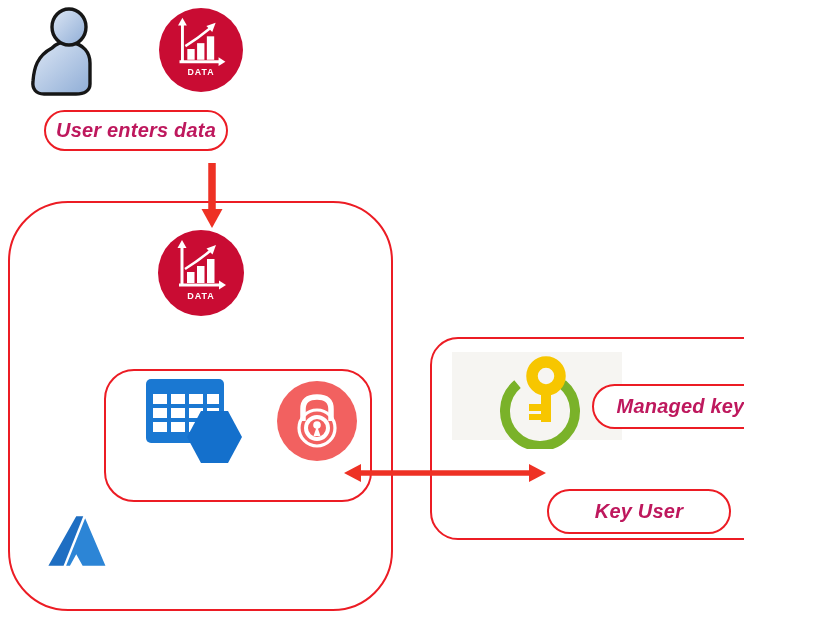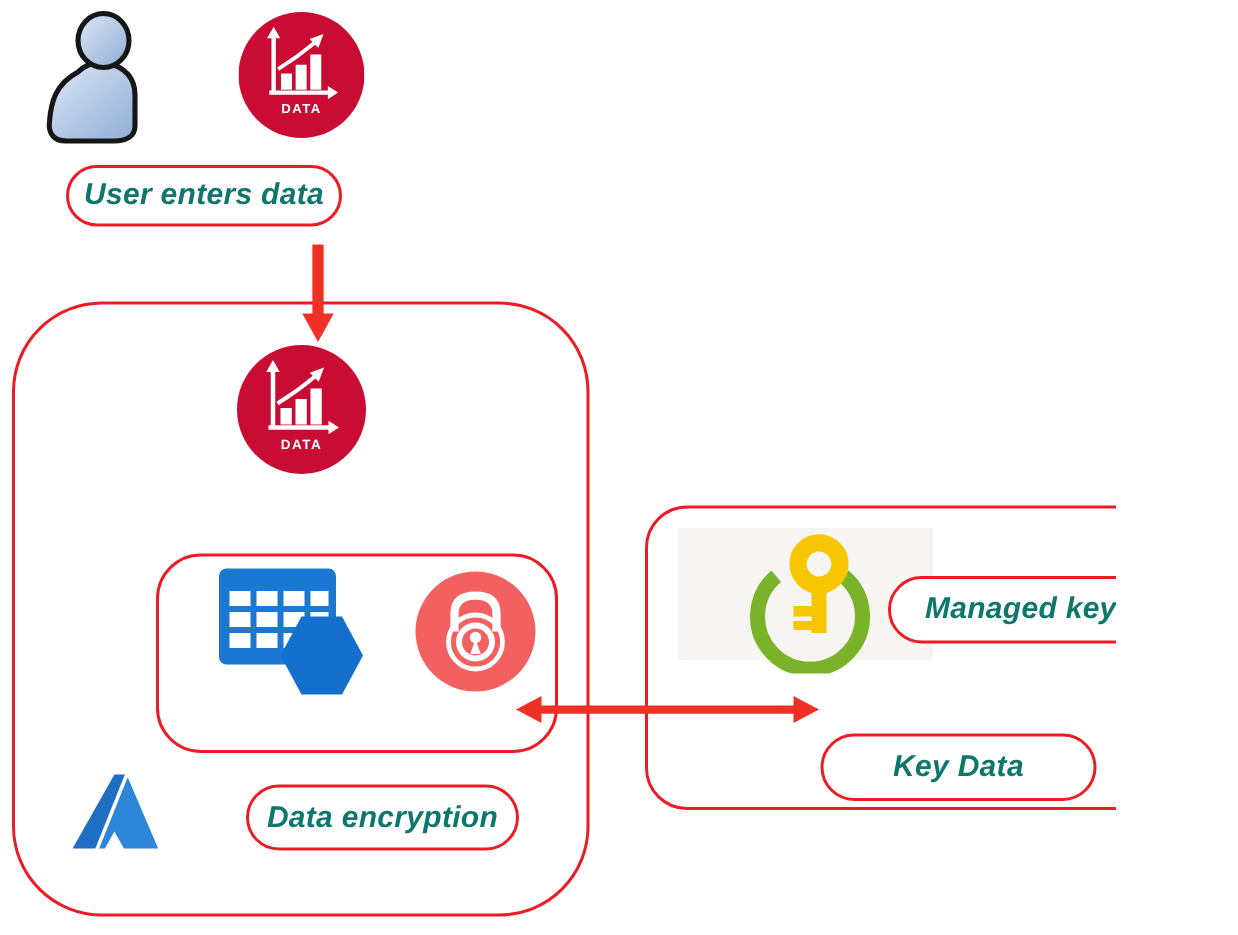--- a/index.html
+++ b/index.html
@@ -10,21 +10,21 @@
     font-family:"Liberation Sans",sans-serif;
     overflow:hidden;
   }
   .abs{position:absolute;}
   .pill{
     position:absolute;
     border:2.5px solid #ec1c24;
     border-radius:24px;
     background:#ffffff;
     display:flex;align-items:center;justify-content:center;
-    color:#0f766e;
+    color:#be185d;
     font-style:italic;
     font-weight:bold;
     font-size:20px;
     letter-spacing:0.2px;
     box-sizing:border-box;
     white-space:nowrap;
   }
   .bigbox{
     position:absolute;
     border:2.5px solid #ec1c24;
@@ -120,37 +120,36 @@
         <circle cx="42" cy="46" r="3.8" fill="#ffffff"></circle>
         <polygon points="42,47 38.5,57 45.5,57" fill="#ffffff"></polygon>
       </svg>
     </div>
 
     <svg class="abs" style="left:33px;top:312px" width="64" height="52" viewBox="0 0 100 82">
       <polygon points="52,2 63,2 32,80 8,80" fill="#1e6ec2"></polygon>
       <path d="M66,5 L98,80 L62,80 L52,62 L42,80 L36,80 Z" fill="#2c85d6"></path>
     </svg>
 
-    <div class="pill" style="left:154px;top:320px;width:182px;height:44px;">Data encryption</div>
   </div>
 
   <div class="bigbox right-box">
 
     <svg class="abs" style="left:20px;top:10px" width="172" height="100" viewBox="0 0 172 100">
       <rect x="0" y="3" width="170" height="88" fill="#f6f5f2"></rect>
       <path d="M110.5,35.2 A35,35 0 1 1 65.5,35.2" stroke="#7ab229" stroke-width="10" fill="none"></path>
       <circle cx="94" cy="27" r="14" stroke="#f7c600" stroke-width="11.5" fill="none"></circle>
       <rect x="89" y="41" width="10" height="32" fill="#f7c600"></rect>
       <rect x="77" y="55" width="13" height="7" fill="#f7c600"></rect>
       <rect x="77" y="65" width="13" height="6" fill="#f7c600"></rect>
     </svg>
 
     <div class="pill" style="left:160px;top:45px;width:177px;height:45px;">Managed key</div>
 
-    <div class="pill" style="left:115px;top:150px;width:184px;height:45px;">Key Data</div>
+    <div class="pill" style="left:115px;top:150px;width:184px;height:45px;">Key User</div>
   </div>
 
   <svg class="arrow-layer" viewBox="0 0 825 623">
 
     <g>
       <line x1="212" y1="163" x2="212" y2="211" stroke="#ee3124" stroke-width="7.5"></line>
       <polygon points="212,228 201.5,209 222.5,209" fill="#ee3124"></polygon>
     </g>
 
     <g>

